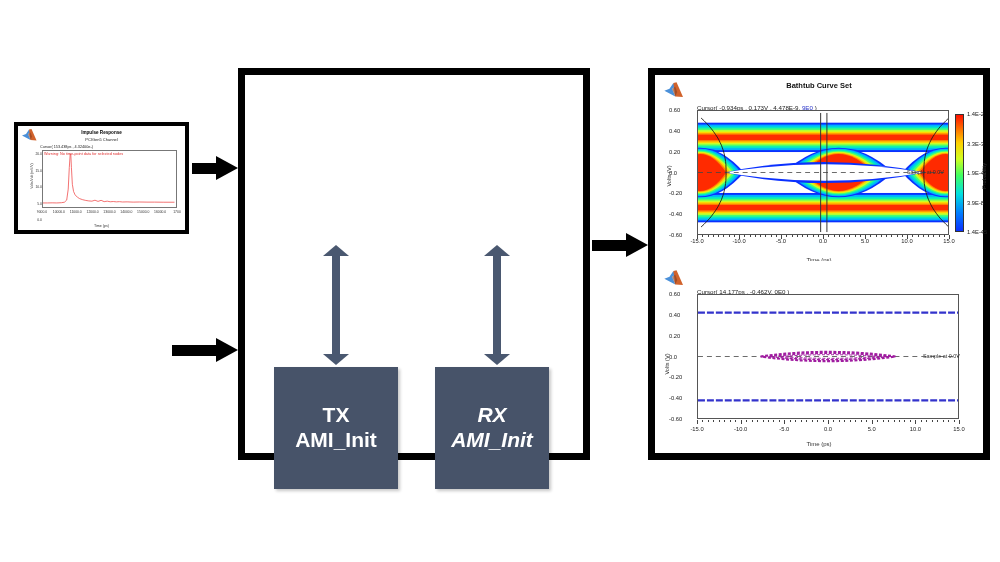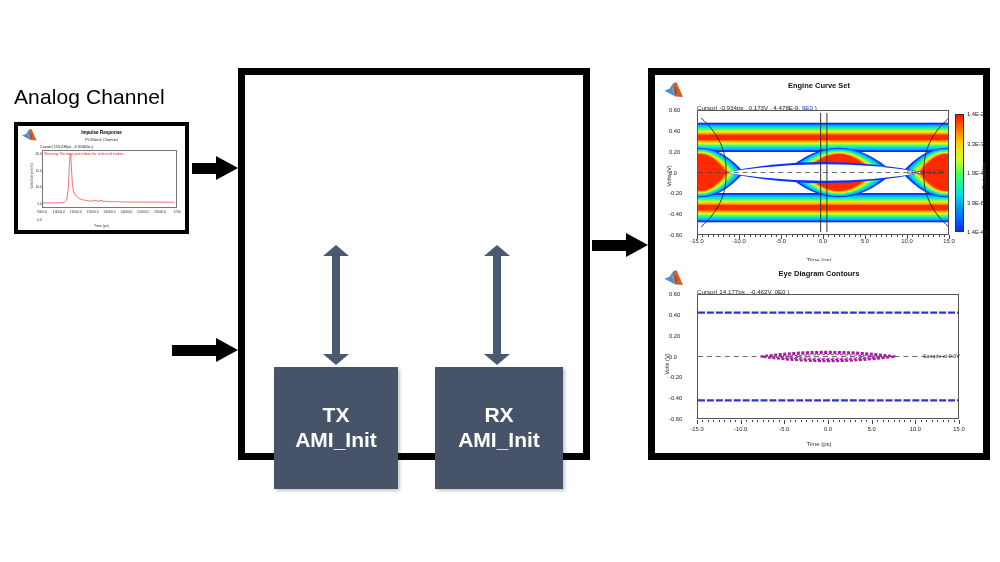--- a/index.html
+++ b/index.html
@@ -107,21 +107,21 @@
     text-align: center;
     font-weight: bold;
     line-height: 1.18;
     box-shadow: 2px 2px 3px rgba(0,0,0,0.22);
   }
   #block-stat {
     left: 29px; top: 40px; width: 298px; height: 127px;
     font-size: 23px;
   }
   #block-tx { left: 29px; top: 292px; width: 124px; height: 122px; font-size: 21px; }
-  #block-rx { left: 190px; top: 292px; width: 128px; height: 122px; font-size: 21px; }
+  #block-rx { left: 190px; top: 292px; width: 114px; height: 122px; font-size: 21px; font-style: italic; }
 
   
   .dbl-arrow { position: absolute; width: 26px; }
   .dbl-arrow .vshaft {
     position: absolute; left: 9px; top: 9px; bottom: 9px; width: 8px; background: #4a5870;
   }
   .dbl-arrow .up, .dbl-arrow .down {
     position: absolute; left: 0; width: 0; height: 0;
     border-left: 13px solid transparent;
     border-right: 13px solid transparent;
@@ -170,21 +170,20 @@
   .ml-logo-sm { position: absolute; }
   .annot {
     position: absolute; font-size: 5.4px; color: #333; white-space: nowrap;
   }
 </style>
 </head>
 <body>
 
 <div id="stage">
 
-  <div class="label-text" id="analog-label">Analog Channel</div>
 
 
   <div id="impulse-card">
     <div class="mini-plot">
 
       <svg class="ml-logo" style="left:3px;top:2px;" width="17" height="14" viewBox="0 0 34 28">
         <path d="M2 15 L10 12 L16 3 L19 9 L14 12 L19 24 Z" fill="#4a90d9"></path>
         <path d="M16 3 L21 2 L31 25 L19 24 Z" fill="#d1622b"></path>
         <path d="M14 12 L19 9 L22 17 L19 24 Z" fill="#8c3f1f" opacity="0.65"></path>
       </svg>
@@ -271,21 +270,21 @@
   <div id="right-panel">
 
     <div class="chart-card" id="bathtub-card">
 
       <svg class="ml-logo-sm" style="left:8px;top:4px;" width="22" height="18" viewBox="0 0 34 28">
         <path d="M2 15 L10 12 L16 3 L19 9 L14 12 L19 24 Z" fill="#4a90d9"></path>
         <path d="M16 3 L21 2 L31 25 L19 24 Z" fill="#d1622b"></path>
         <path d="M14 12 L19 9 L22 17 L19 24 Z" fill="#8c3f1f" opacity="0.65"></path>
       </svg>
 
-      <div class="c-title">Engine Curve Set</div>
+      <div class="c-title">Bathtub Curve Set</div>
 
       <div class="c-cursor" style="left:42px; top:27px;">
         <span>Cursor( -0.934ps , 0.173V , 4.478E-9, </span><span class="blue">9E0</span><span> )</span>
       </div>
 
       <div class="c-ylabel" style="left:-6px; top:96px; width:40px; text-align:center;">Volts (V)</div>
 
       <div id="bathtub-yticks"></div>
       <div id="bathtub-xticks"></div>
 
@@ -435,21 +434,20 @@
       </div>
 
     <div class="chart-card" id="eye-card">
 
       <svg class="ml-logo-sm" style="left:8px;top:8px;" width="22" height="18" viewBox="0 0 34 28">
         <path d="M2 15 L10 12 L16 3 L19 9 L14 12 L19 24 Z" fill="#4a90d9"></path>
         <path d="M16 3 L21 2 L31 25 L19 24 Z" fill="#d1622b"></path>
         <path d="M14 12 L19 9 L22 17 L19 24 Z" fill="#8c3f1f" opacity="0.65"></path>
       </svg>
 
-      <div class="c-title" style="top:8px;">Eye Diagram Contours</div>
 
       <div class="c-cursor" style="left:42px; top:27px;">Cursor( 14.177ps , -0.462V, 0E0 )</div>
 
       <div class="c-ylabel" style="left:-8px; top:100px; width:40px; text-align:center;">Volts (V)</div>
 
       <div id="eye-yticks"></div>
       <div id="eye-xticks"></div>
 
       <div class="plot-frame" id="eye-plot" style="left:42px; top:33px; width:262px; height:125px;">
         <svg id="eye-svg" width="100%" height="100%" viewBox="0 0 262 125" preserveAspectRatio="none">

